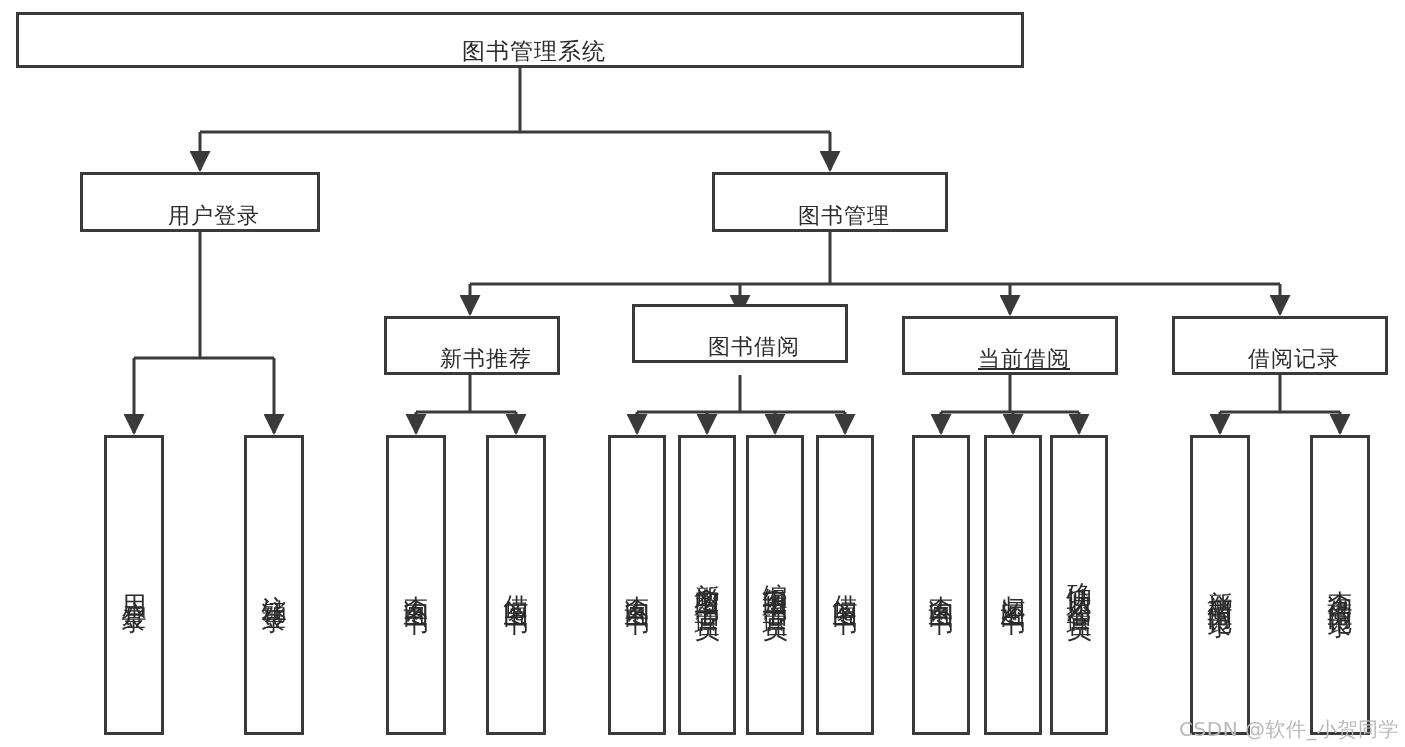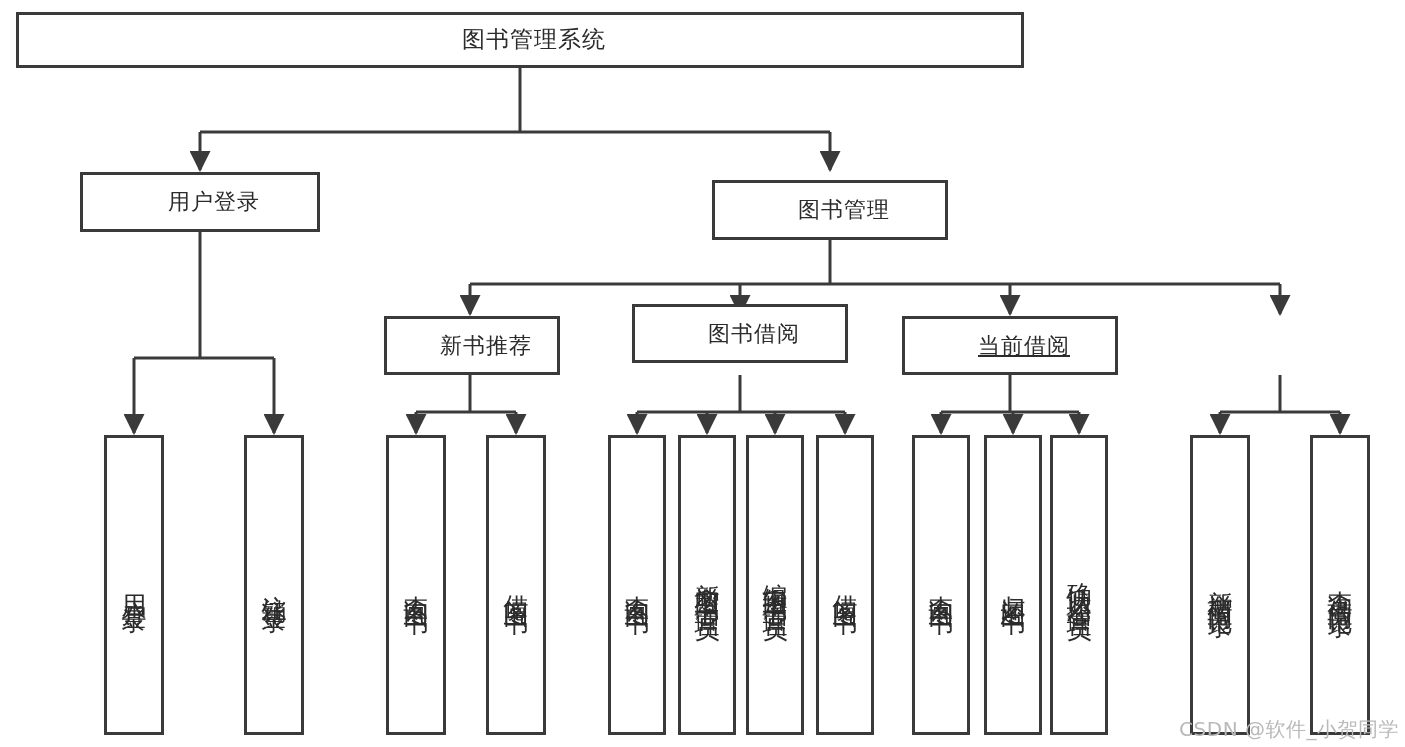--- a/index.html
+++ b/index.html
@@ -24,21 +24,21 @@
     width: 1405px;
     height: 747px;
     pointer-events: none;
   }
   .node {
     position: absolute;
     box-sizing: border-box;
     background: #ffffff;
     border: 3px solid #3a3a3a;
     display: flex;
-    align-items: center;
+    align-items: flex-end;
     justify-content: center;
     color: #2b2b2b;
     padding-left: 28px;
   }
   .node .label {
     display: block;
     text-align: center;
     line-height: 1.18;
   }
   .node.horiz .label {
@@ -120,32 +120,35 @@
       </g>
   </svg>
 
   <div class="node horiz root" style="left: 16px; top: 12px; width: 1008px; height: 56px;">
     <span class="label">图书管理系统</span>
   </div>
 
   <div class="node horiz" style="left: 80px; top: 172px; width: 240px; height: 60px;">
     <span class="label">用户登录</span>
   </div>
-  <div class="node horiz" style="left: 712px; top: 180px; width: 236px; height: 60px;">
+  <div class="node horiz" style="left: 712px; top: 172px; width: 236px; height: 60px;">
     <span class="label">图书管理</span>
   </div>
 
   <div class="node horiz" style="left: 384px; top: 316px; width: 176px; height: 59px;">
     <span class="label">新书推荐</span>
   </div>
   <div class="node horiz" style="left: 632px; top: 304px; width: 216px; height: 59px;">
     <span class="label">图书借阅</span>
   </div>
   <div class="node horiz" style="left: 902px; top: 316px; width: 216px; height: 59px; text-decoration: underline;">
     <span class="label">当前借阅</span>
+  </div>
+  <div class="node horiz" style="left: 1172px; top: 316px; width: 216px; height: 59px;">
+    <span class="label">借阅记录</span>
   </div>
 
   <div id="leaf-host">
       <div class="node vert" style="left: 104px; top: 435px; width: 60px; height: 300px;">
         <span class="label">用户登录</span>
       </div>
       <div class="node vert" style="left: 244px; top: 435px; width: 60px; height: 300px;">
         <span class="label">注销登录</span>
       </div>
       <div class="node vert" style="left: 386px; top: 435px; width: 60px; height: 300px;">

